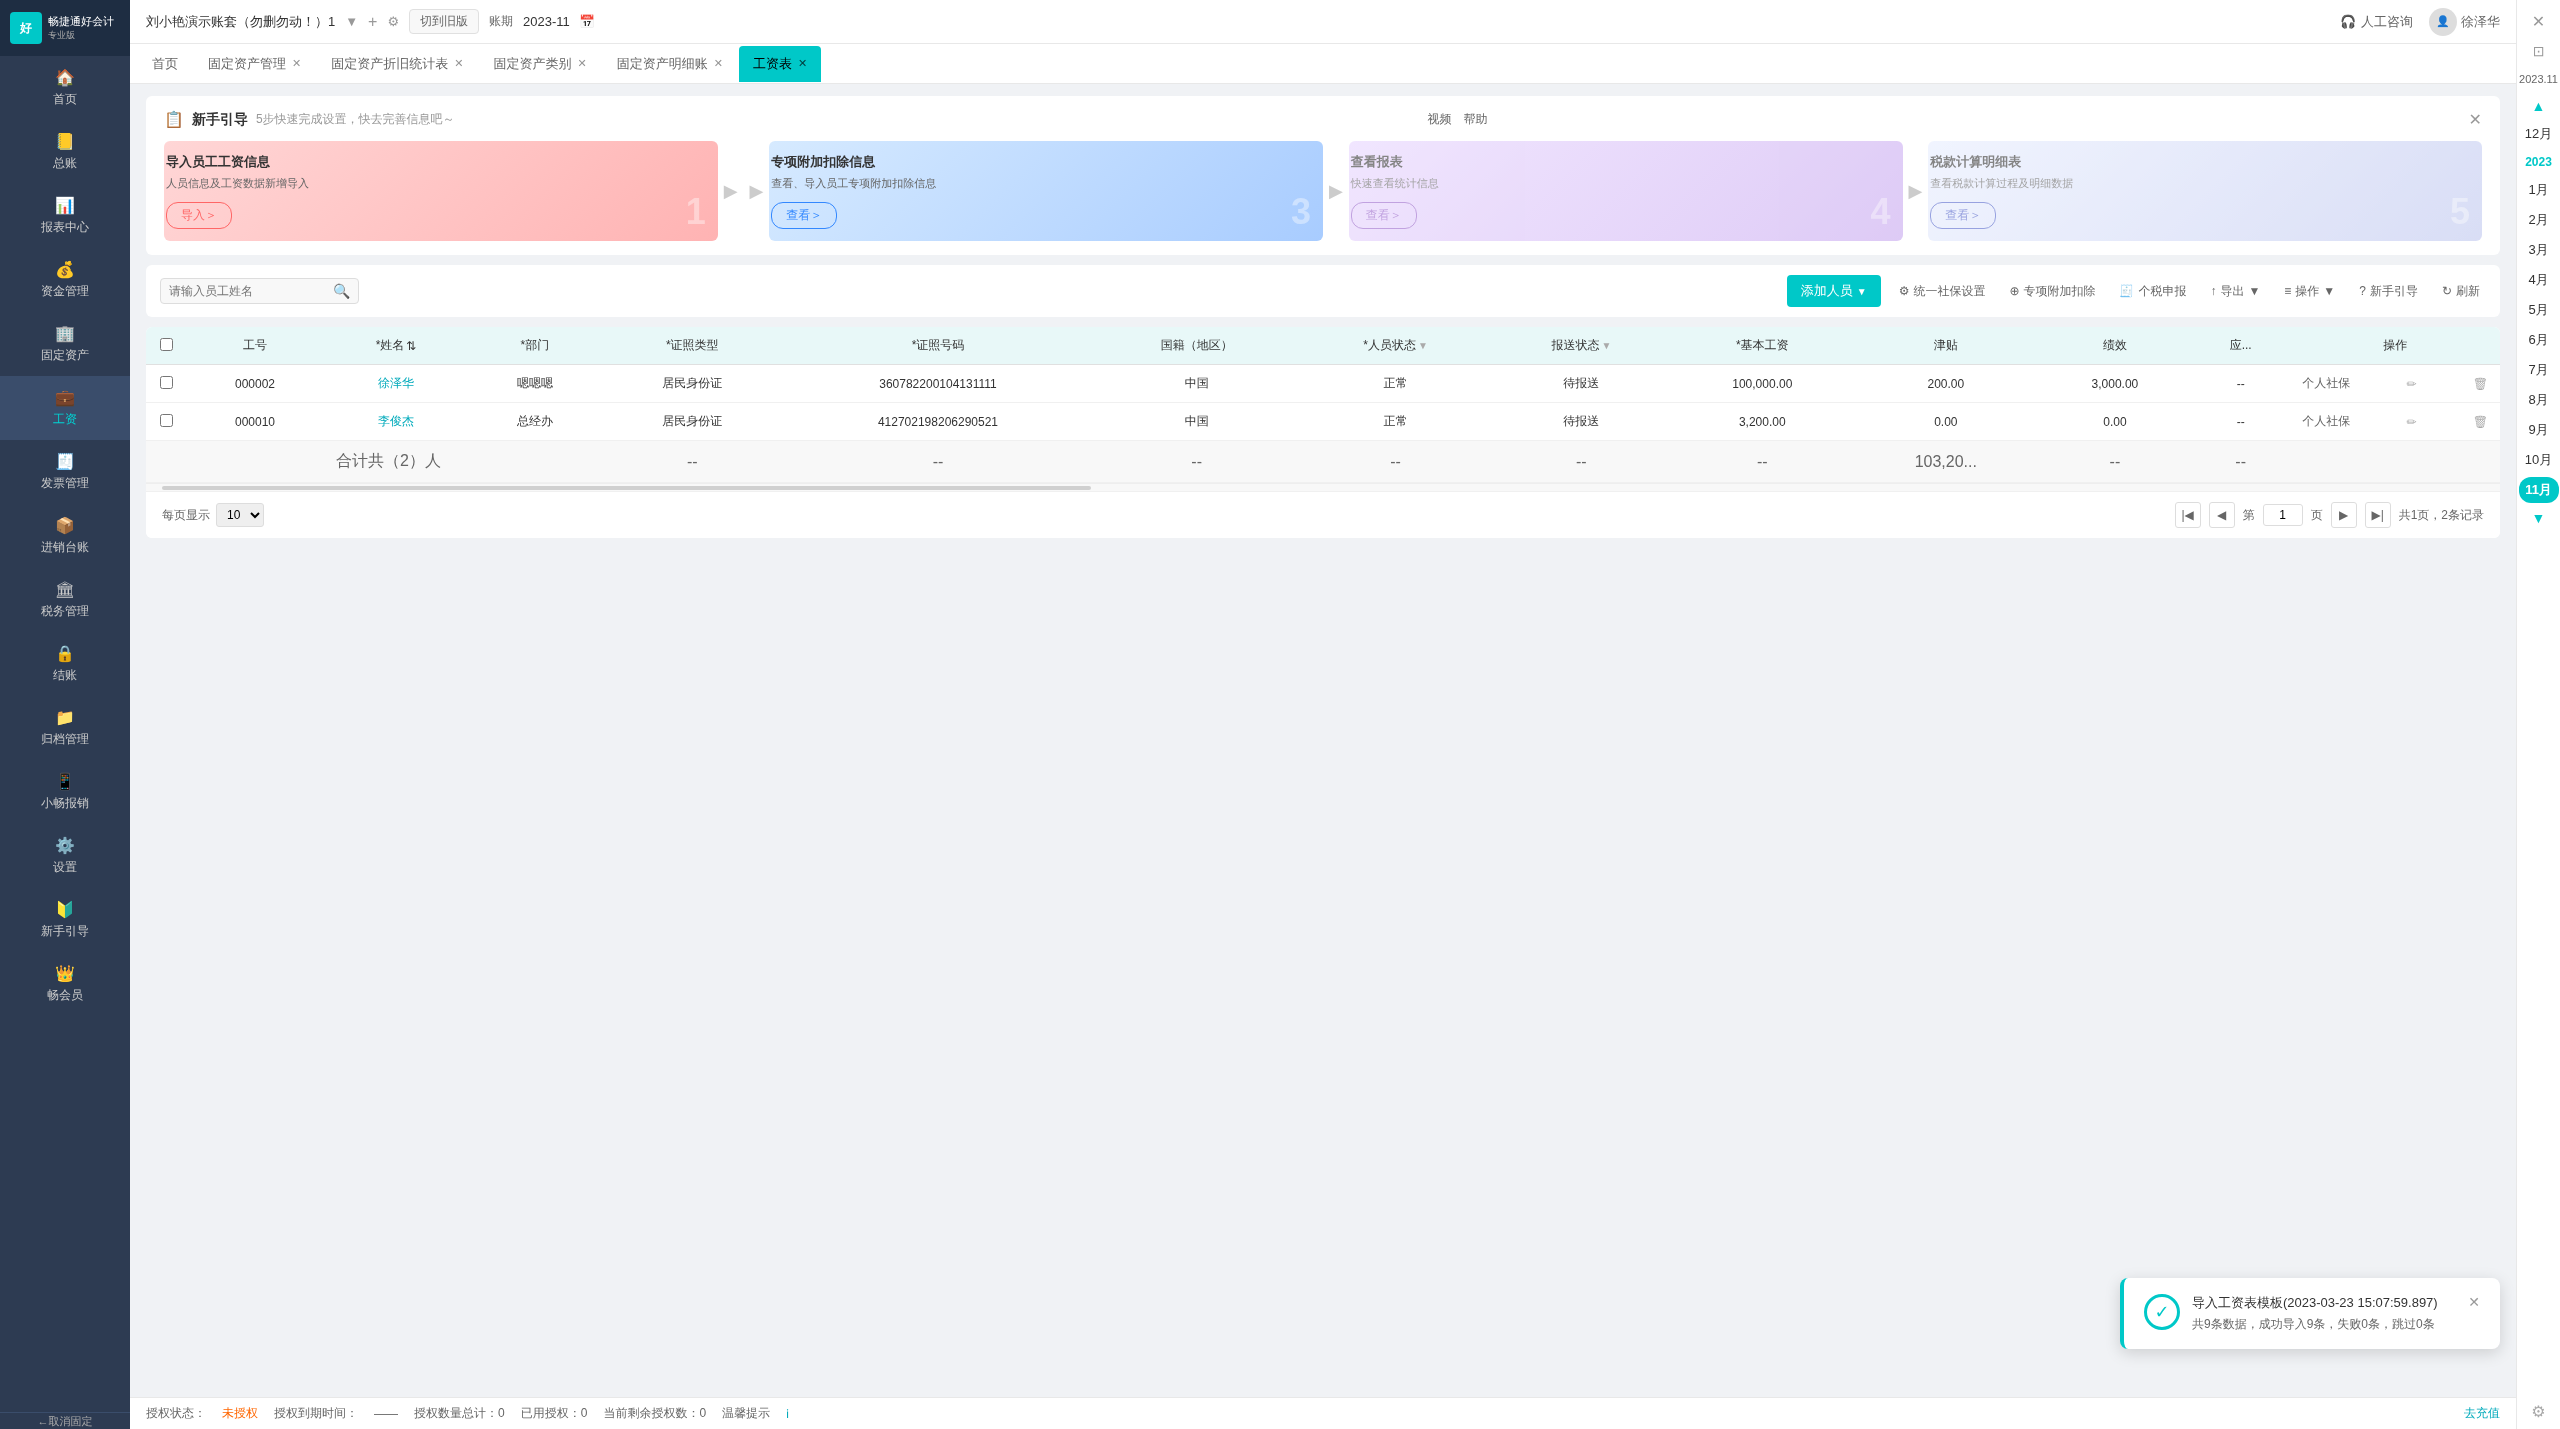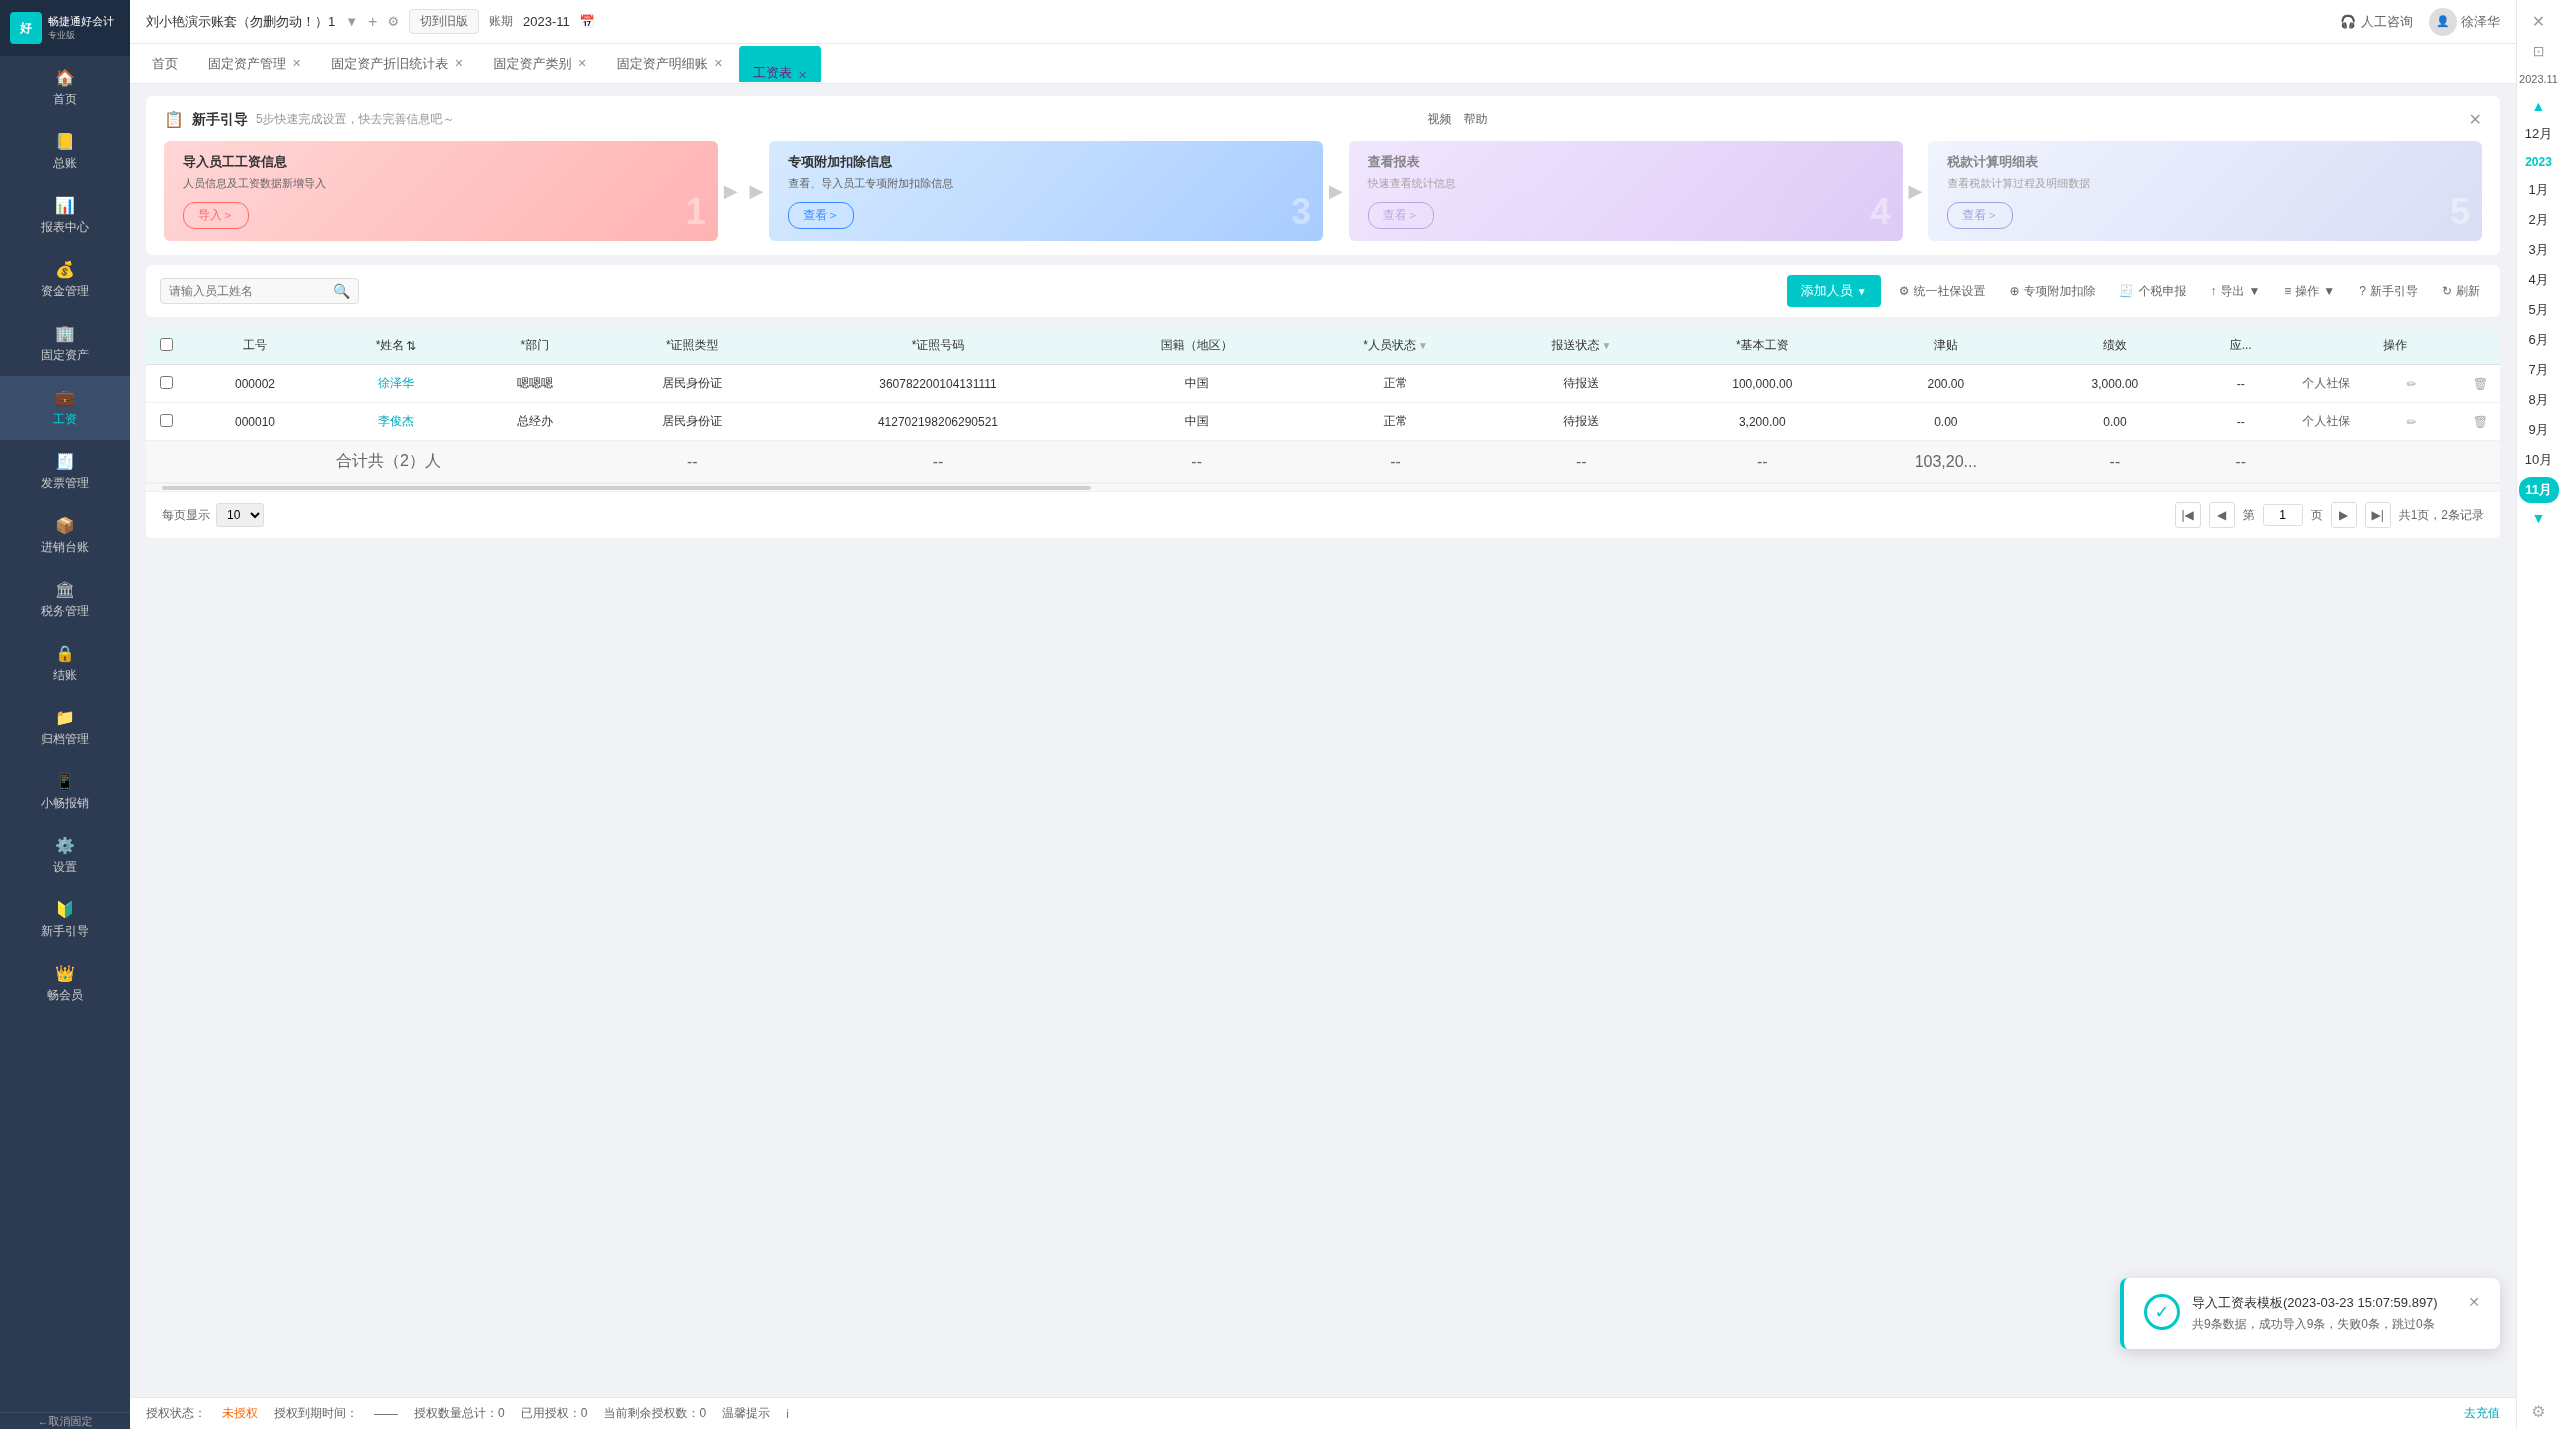--- a/index.html
+++ b/index.html
@@ -26,34 +26,34 @@
     .top-bar { height: 44px; background: #fff; display: flex; align-items: center; padding: 0 16px; border-bottom: 1px solid #e8e8e8; gap: 10px; }
     .old-version-btn { border: 1px solid #e0e0e0; border-radius: 4px; padding: 3px 10px; font-size: 12px; color: #666; cursor: pointer; background: #f8f8f8; }
     .period-label { font-size: 12px; color: #666; }
     .period-value { font-size: 13px; color: #333; }
     .top-bar-right { margin-left: auto; display: flex; align-items: center; gap: 16px; color: #666; font-size: 13px; }
     .user-avatar { width: 28px; height: 28px; border-radius: 50%; background: #ddd; display: flex; align-items: center; justify-content: center; font-size: 11px; color: #666; }
     
     
     .tabs-bar { height: 40px; background: #fff; display: flex; align-items: center; border-bottom: 1px solid #e8e8e8; padding: 0 8px; gap: 2px; }
     .tab { padding: 0 14px; height: 36px; display: flex; align-items: center; gap: 6px; font-size: 13px; color: #666; cursor: pointer; border-radius: 4px 4px 0 0; white-space: nowrap; }
-    .tab.active { background: #00c8c8; color: #701a75; align-items: flex-end; }
+    .tab.active { background: #00c8c8; color: #000000; }
     .tab-close { font-size: 11px; color: inherit; opacity: 0.7; }
     .tab-home { color: #666; }
     
     
     .page-content { flex: 1; overflow-y: auto; padding: 12px 16px; background: #f0f2f5; display: flex; flex-direction: column; gap: 10px; }
     
     
     .onboard-card { background: #fff; border-radius: 6px; padding: 14px 18px; }
     .onboard-header { display: flex; align-items: center; gap: 8px; margin-bottom: 12px; }
     .onboard-title { font-size: 14px; color: #333; font-weight: bold; }
     .onboard-subtitle { font-size: 12px; color: #999; }
     .onboard-steps { display: flex; align-items: center; gap: 0; }
-    .step-item { flex: 1; padding: 12px 19px; border-radius: 6px; position: relative; min-height: 100px; }
+    .step-item { flex: 1; padding: 12px 2px; border-radius: 6px; position: relative; min-height: 100px; }
     .step-1 { background: linear-gradient(135deg, #ffd6d6, #ffb3b3); }
     .step-2 { background: linear-gradient(135deg, #d6f0e8, #a8e6cc); }
     .step-3 { background: linear-gradient(135deg, #d6eaff, #a8ccff); }
     .step-4 { background: linear-gradient(135deg, #e8d6ff, #c8a8f0); opacity: 0.6; }
     .step-5 { background: linear-gradient(135deg, #e8eeff, #c0c8f0); opacity: 0.6; }
     .step-arrow { color: #ccc; font-size: 18px; padding: 0 6px; }
     .step-num { font-size: 36px; font-weight: bold; color: rgba(255,255,255,0.4); position: absolute; bottom: 8px; right: 12px; }
     .step-title { font-size: 13px; font-weight: bold; color: #333; margin-bottom: 4px; }
     .step-desc { font-size: 11px; color: #666; line-height: 1.5; }
     .step-btn { margin-top: 10px; padding: 4px 14px; border-radius: 12px; border: 1px solid; font-size: 12px; cursor: pointer; background: transparent; }

